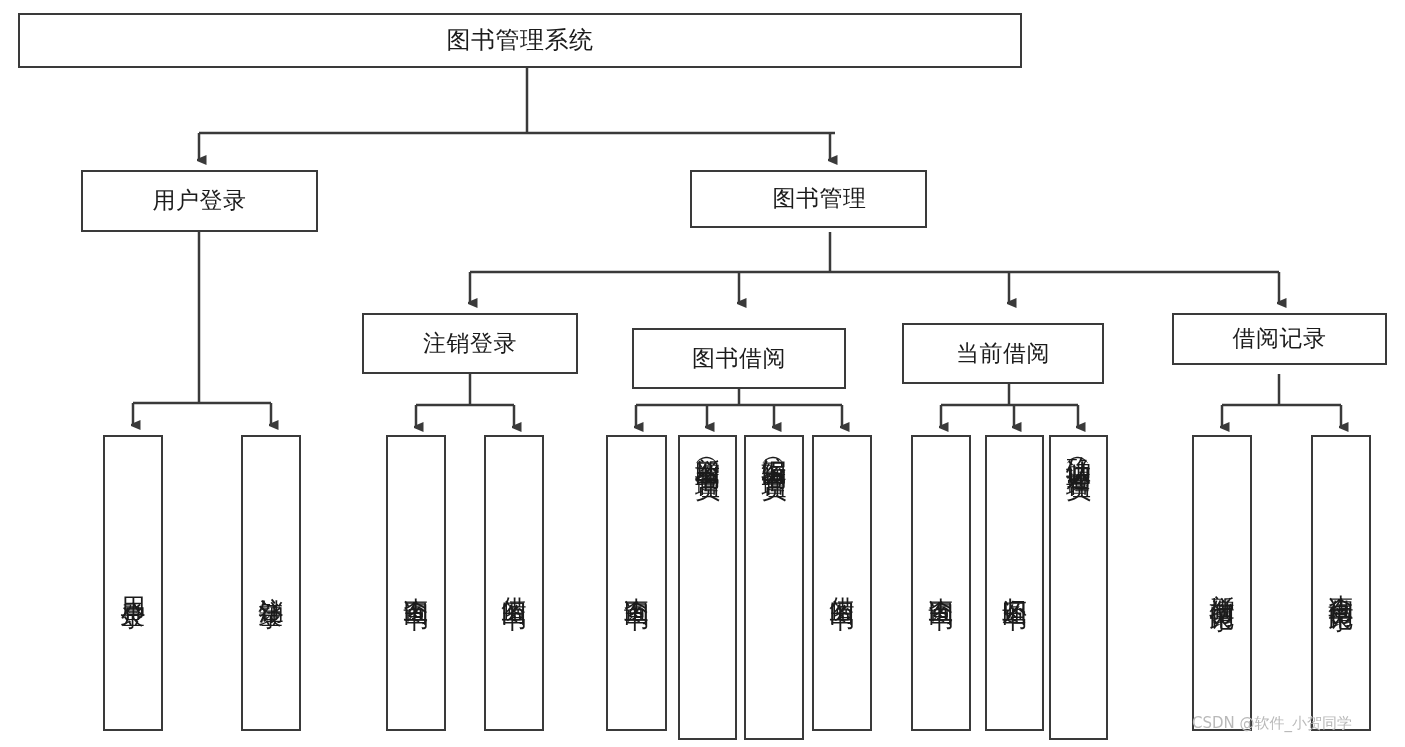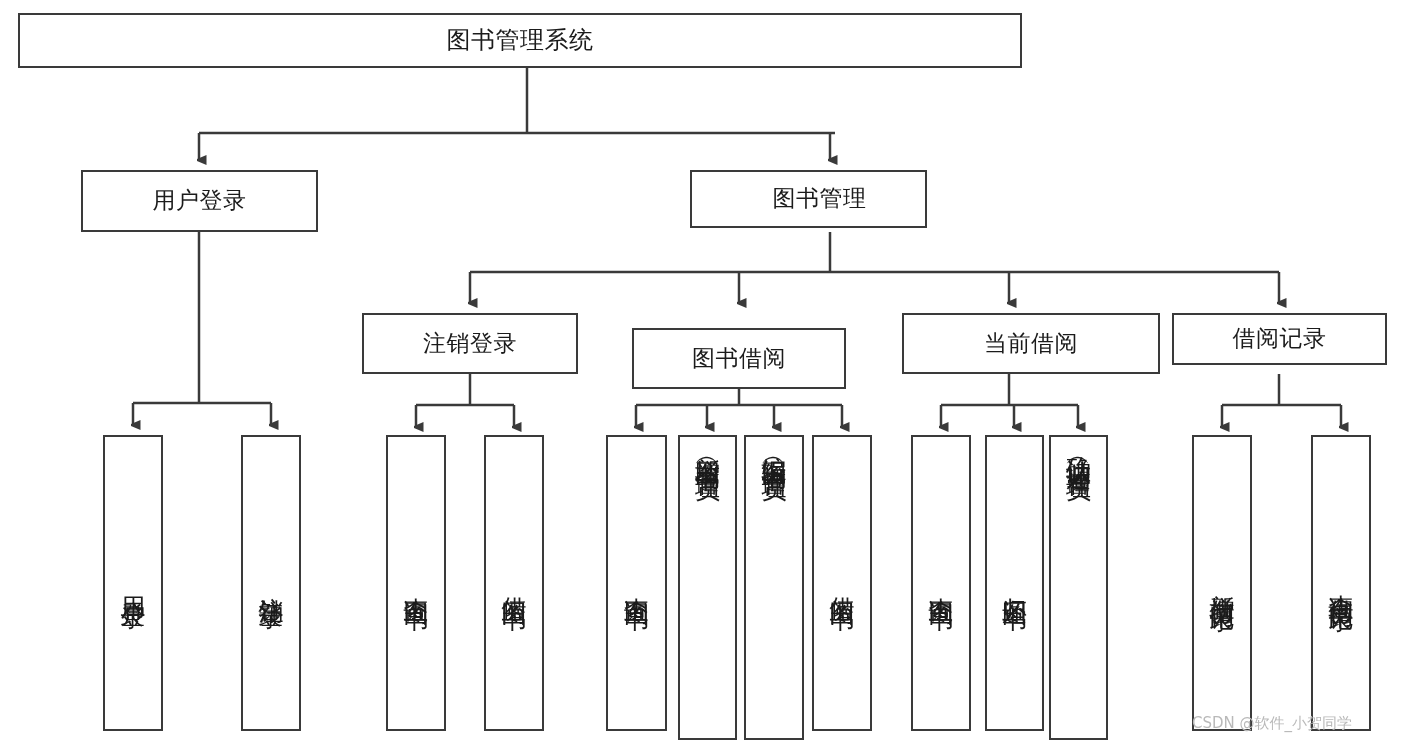--- a/index.html
+++ b/index.html
@@ -145,21 +145,21 @@
   <div class="node h" style="left: 690px; top: 170px; width: 237px; height: 58px; padding-left: 22px;">
     <span class="label">图书管理</span>
   </div>
 
   <div class="node h" style="left: 362px; top: 313px; width: 216px; height: 61px;">
     <span class="label">注销登录</span>
   </div>
   <div class="node h" style="left: 632px; top: 313px; width: 214px; height: 61px; margin-top: 15px;">
     <span class="label">图书借阅</span>
   </div>
-  <div class="node h" style="left: 902px; top: 313px; width: 258px; height: 61px;">
+  <div class="node h" style="left: 902px; top: 323px; width: 202px; height: 61px;">
     <span class="label">当前借阅</span>
   </div>
   <div class="node h" style="left: 1172px; top: 313px; width: 215px; height: 52px;">
     <span class="label">借阅记录</span>
   </div>
 
   <div class="node v mid" style="left: 103px; top: 435px; width: 60px; height: 296px;">
     <span class="label">用户登录</span>
   </div>
   <div class="node v mid" style="left: 241px; top: 435px; width: 60px; height: 296px;">

